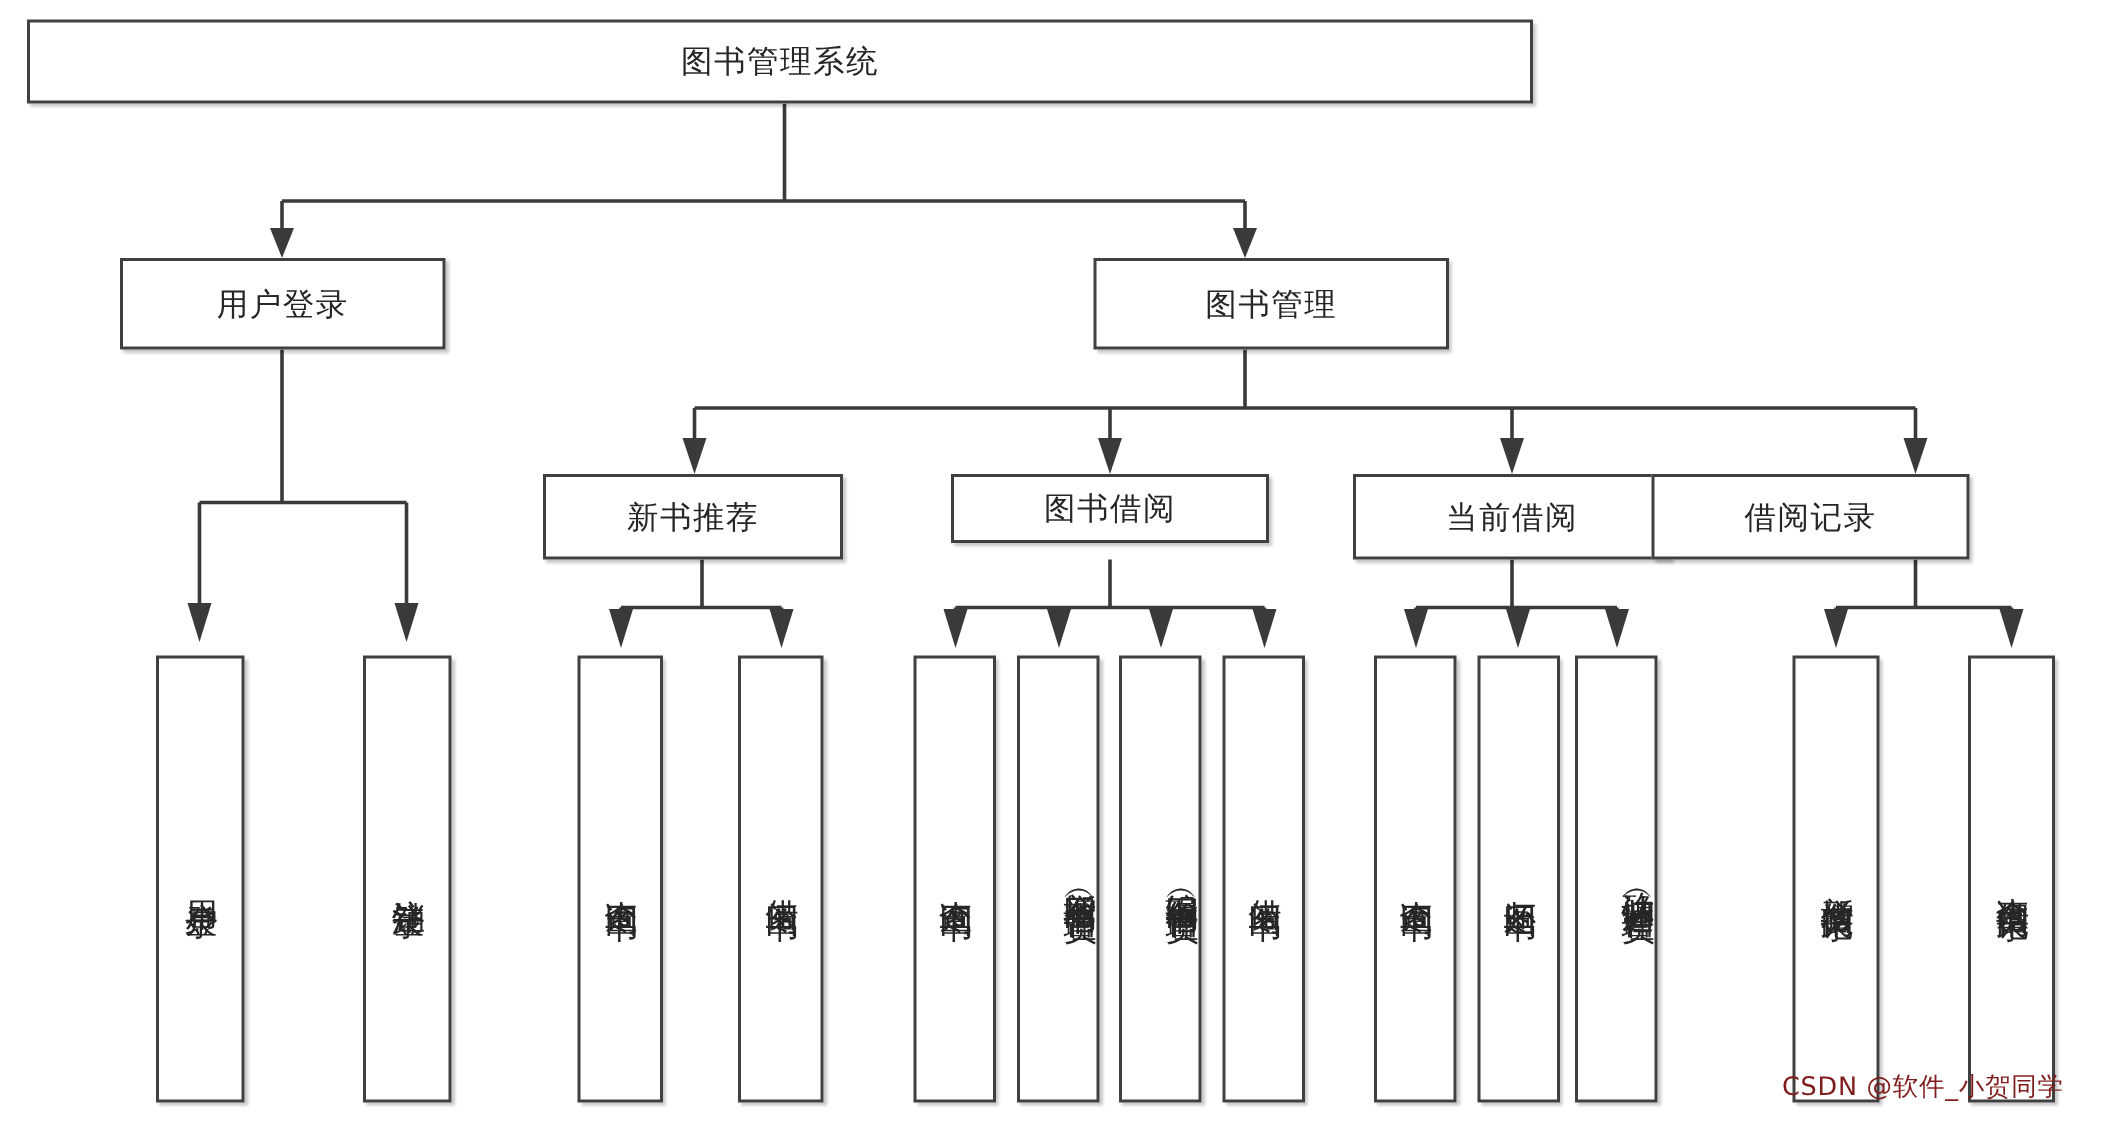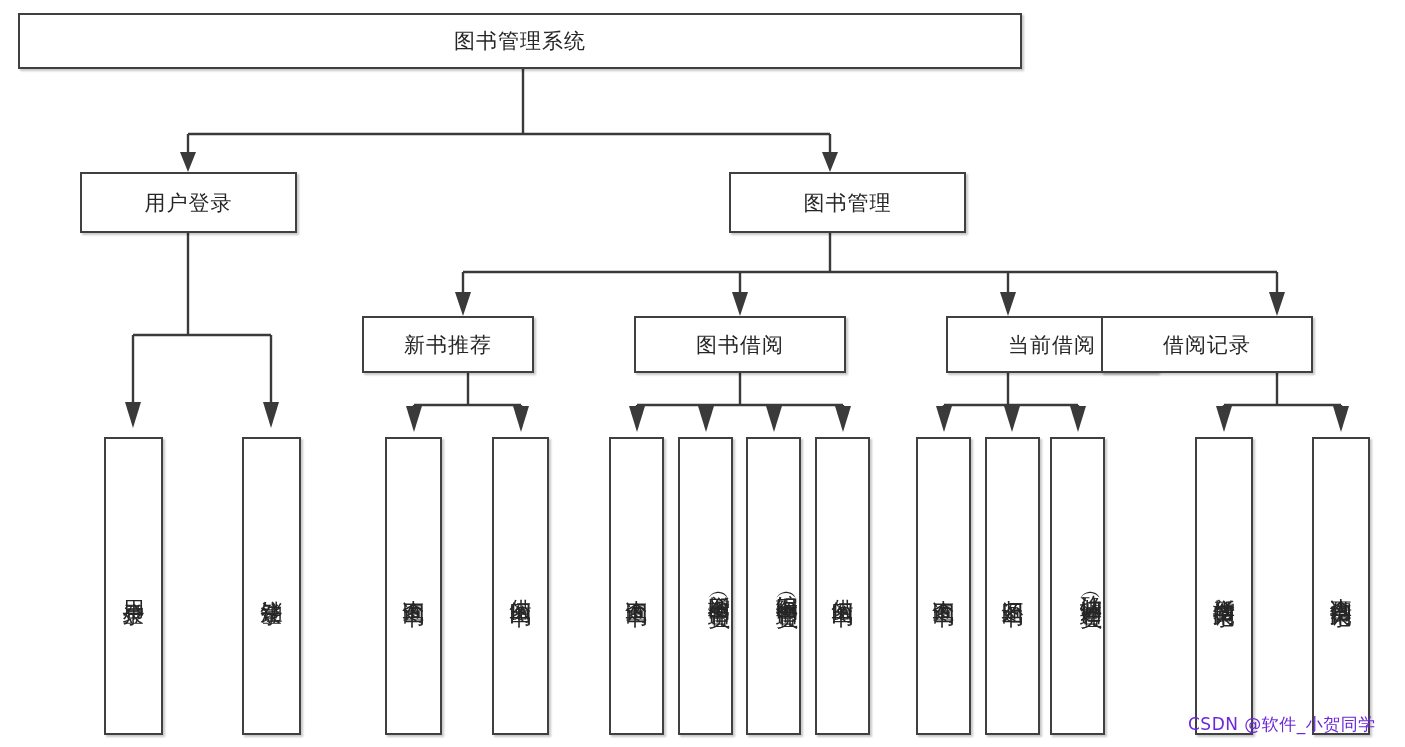--- a/index.html
+++ b/index.html
@@ -54,21 +54,21 @@
   #connectors line,#connectors path{
     stroke:#3a3a3a;stroke-width:2.4;fill:none;
   }
   #connectors polygon.arrow{fill:#3a3a3a;stroke:none;}
 
   
   #watermark{
     position:absolute;
     left:1188px;top:713px;
     font-size:17px;
-    color:#6d28d9;
+    color:#7f1d1d;
     white-space:nowrap;
     letter-spacing:0.5px;
     user-select:none;
   }
 </style>
 </head>
 <body>
 
 <div id="diagram-root">
 
@@ -140,29 +140,29 @@
   </div>
 
   <div class="node horiz" style="left:80px;top:172px;width:217px;height:61px;">
     <span class="nlabel">用户登录</span>
   </div>
 
   <div class="node horiz" style="left:712px;top:172px;width:237px;height:61px;margin-left:17px;">
     <span class="nlabel">图书管理</span>
   </div>
 
-  <div class="node horiz" style="left:362px;top:316px;width:172px;height:57px;font-family:Liberation Serif, serif;">
+  <div class="node horiz" style="left:362px;top:316px;width:200px;height:57px;font-family:Liberation Serif, serif;">
     <span class="nlabel">新书推荐</span>
   </div>
 
-  <div class="node horiz" style="left:634px;top:316px;width:212px;height:57px;">
+  <div class="node horiz" style="left:634px;top:316px;width:212px;height:46px;">
     <span class="nlabel">图书借阅</span>
   </div>
 
-  <div class="node horiz" style="left:946px;top:316px;width:212px;height:57px;font-family:Liberation Mono, monospace;">
+  <div class="node horiz" style="left:902px;top:316px;width:212px;height:57px;font-family:Liberation Mono, monospace;">
     <span class="nlabel">当前借阅</span>
   </div>
 
   <div class="node horiz" style="left:1101px;top:316px;width:212px;height:57px;">
     <span class="nlabel">借阅记录</span>
   </div>
 
   <div class="node vert" style="left:104px;top:437px;width:59px;height:298px;">
     <span class="nlabel">用户登录</span>
   </div>

